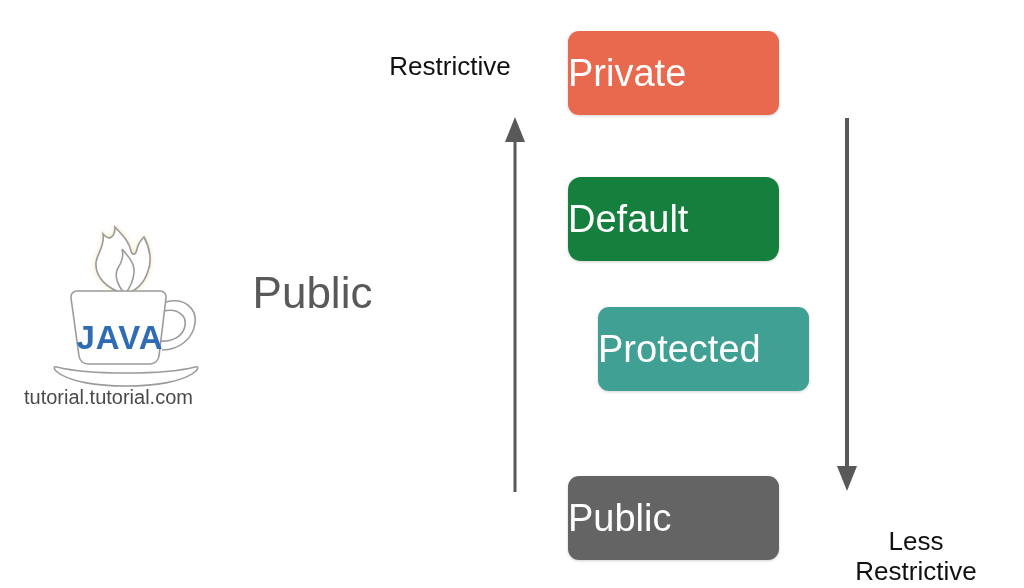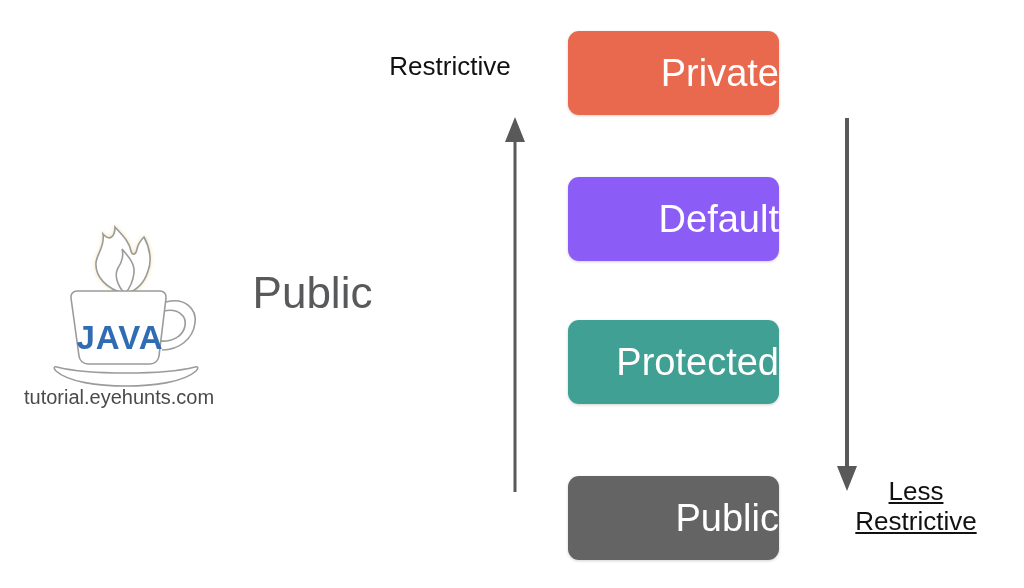--- a/index.html
+++ b/index.html
@@ -16,33 +16,33 @@
   .java-text{font-family:"Liberation Sans","DejaVu Sans",sans-serif;font-weight:bold;
     font-size:33px;letter-spacing:1px;fill:var(--java-blue,#2f6cb4);}
   .site-url{left:24px;top:386px;width:230px;font-size:20px;color:var(--site-color,#4a4a4a);}
   
   .page-title{left:195px;top:266px;width:235px;text-align:center;
     color:var(--title-color,#58595b);font-size:44px;line-height:54px;font-weight:400;}
   
   .axis-label{width:170px;text-align:center;color:var(--label-color,#111111);
     font-size:26px;line-height:30px;}
   .axis-more{left:365px;top:51px;}
-  .axis-less{left:831px;top:476px;text-decoration:underline;}
+  .axis-less{left:831px;top:526px;}
   
   .arrow-svg{width:30px;height:380px;}
   .arrow-up-svg{left:500px;top:114px;}
   .arrow-down-svg{left:832px;top:114px;}
   .arrow-shaft{stroke:var(--arrow-color,#595959);}
   .arrow-head{fill:var(--arrow-color,#595959);}
   
   .mod-box{left:568px;width:211px;height:84px;border-radius:11px;
-    display:flex;align-items:center;justify-content:flex-end;
+    display:flex;align-items:center;justify-content:flex-start;
     color:var(--box-text,#ffffff);font-size:38px;font-weight:400;
     box-shadow:0 1px 3px rgba(0,0,0,0.18);}
-  .mod-0{top:31px;} .mod-1{top:177px;} .mod-2{top:320px;} .mod-3{top:476px;}
+  .mod-0{top:31px;} .mod-1{top:177px;} .mod-2{top:307px;margin-left:30px;} .mod-3{top:476px;}
 </style>
 </head>
 <body>
 
 <div class="stage">
 
   <svg class="abs logo-svg" viewBox="0 0 160 168">
     <g class="flame">
       <path class="outline" d="M79,72 C61,67 49,55 50,41 C51,31 59,25 57,12 C63,19 69,16 69,5
         C76,13 83,19 85,29 C86,34 90,33 91,27 C92,22 95,18 98,15
@@ -53,21 +53,21 @@
     <g>
       <path class="outline-thin" d="M120,80 C139,75 151,87 149,101 C147,117 133,128 116,128"></path>
       <path class="outline-thin" d="M118,89 C132,86 141,94 139,104 C137,114 127,120 114,119"></path>
     </g>
     <path class="outline" d="M31,69 L114,69 A6,6 0 0 1 120,76 L113,134 A9,9 0 0 1 104,142
          L42,142 A9,9 0 0 1 33,134 L25,76 A6,6 0 0 1 31,69 Z"></path>
     <path class="outline" d="M11,145 C42,153 118,153 149,145 C152,144 153,146 150,149
          C138,160 108,164 80,164 C52,164 22,160 10,149 C7,146 8,144 11,145 Z"></path>
     <text class="java-text" x="74" y="127" text-anchor="middle">JAVA</text>
   </svg>
-  <div class="abs site-url">tutorial.eyehunts.com</div>
+  <div class="abs site-url">tutorial.tutorial.com</div>
 
   <div class="abs page-title">
     <div>Public</div>
   </div>
 
   <div class="abs axis-label axis-more">
     <div>Restrictive</div>
   </div>
 
   <svg class="abs arrow-svg arrow-up-svg" viewBox="0 0 30 380">
@@ -81,21 +81,21 @@
   </svg>
 
   <div class="abs axis-label axis-less">
     <div>Less</div>
     <div>Restrictive</div>
   </div>
 
   <div class="abs mod-box mod-0" style="background-color: rgb(232, 105, 78);">
     <span>Private</span>
   </div>
-  <div class="abs mod-box mod-1" style="background-color: #8b5cf6;">
+  <div class="abs mod-box mod-1" style="background-color: #15803d; border-radius: 13px;">
     <span>Default</span>
   </div>
   <div class="abs mod-box mod-2" style="background-color: rgb(63, 160, 147);">
     <span>Protected</span>
   </div>
   <div class="abs mod-box mod-3" style="background-color: rgb(100, 100, 100);">
     <span>Public</span>
   </div>
 
 </div>

